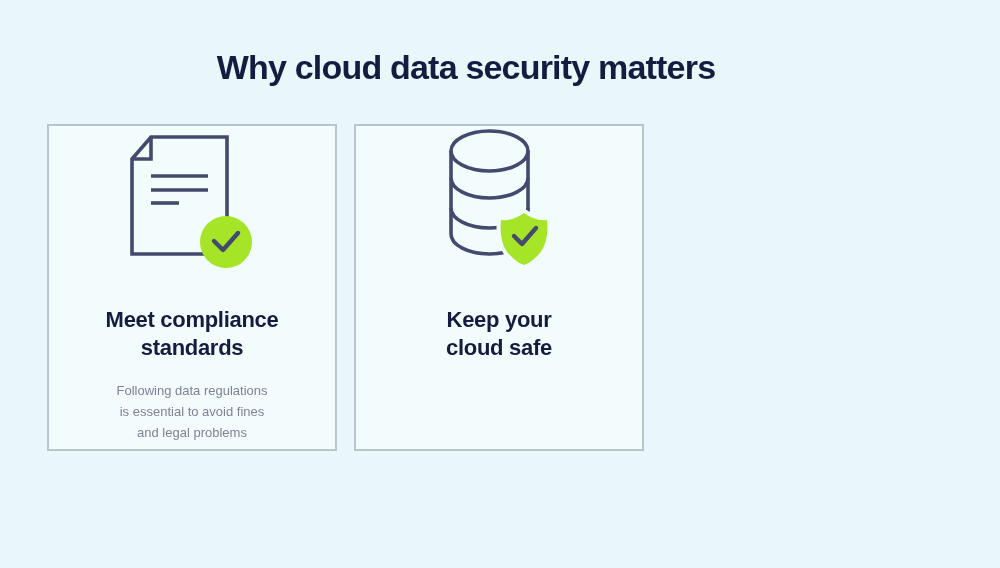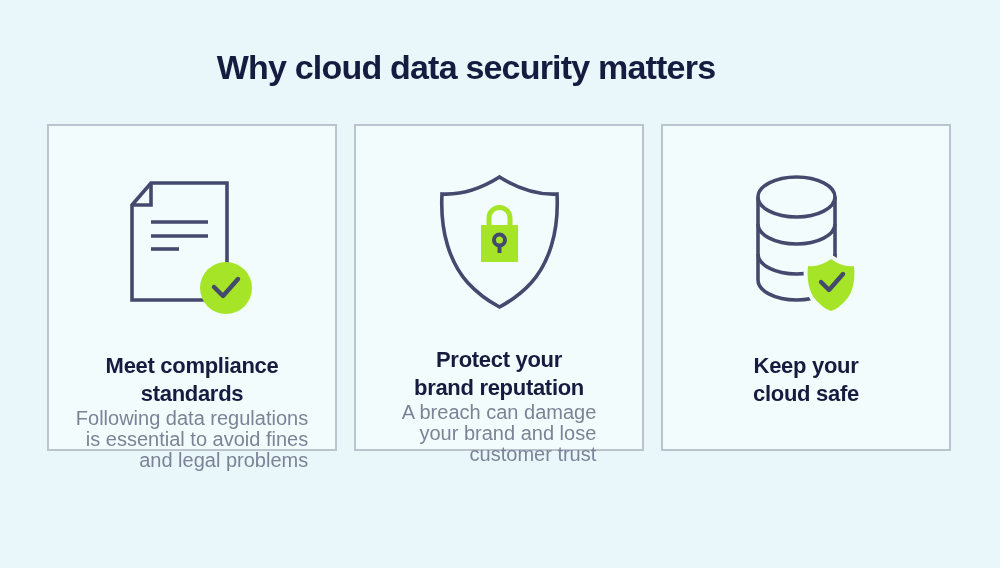--- a/index.html
+++ b/index.html
@@ -35,43 +35,43 @@
     gap:17px;
   }
   .card{
     width:290px;
     height:327px;
     background:var(--card-bg);
     border:2px solid var(--card-border);
     display:flex;
     flex-direction:column;
     align-items:center;
-    padding-top:46px;
   }
   .icon-box{
     height:146px;
     display:flex;
     align-items:center;
     justify-content:center;
   }
   .card-heading{
     margin-top:34px;
     font-size:22px;
     font-weight:700;
     letter-spacing:-0.3px;
     line-height:28px;
     color:var(--title);
     text-align:center;
     white-space:pre-line;
   }
   .card-body{
-    font-size:20px;
+    margin-top:18px;
+    font-size:13px;
     line-height:21px;
     color:var(--body-text);
-    text-align:right;
+    text-align:center;
     white-space:pre-line;
   }
   
   .ol{stroke:var(--icon-navy);stroke-width:3.6;fill:none;}
   .check{stroke:var(--icon-navy);stroke-width:4.4;fill:none;stroke-linecap:round;stroke-linejoin:round;}
   .green-fill{fill:var(--accent-green);}
   .green-stroke{stroke:var(--accent-green);stroke-width:5;fill:none;}
   .navy-thin{stroke:var(--icon-navy);stroke-width:4;fill:none;}
   .halo{
     fill:var(--accent-green);
@@ -102,36 +102,20 @@
           <path class="check" d="M97,115 L106,124 L121,107"></path>
         </svg>
       </div>
       <h2 class="card-heading">Meet compliance
 standards</h2>
       <p class="card-body">Following data regulations
 is essential to avoid fines
 and legal problems</p>
     </section>
 
-    <section class="card">
-      <div class="icon-box">
-        <svg width="125" height="140" viewBox="0 0 125 140" aria-hidden="true">
-          <path class="ol" d="M62.5,5 C45,16 24,23 5,22 C3,60 13,91 31,111 C43,124 55,131 62.5,135 C70,131 82,124 94,111 C112,91 122,60 120,22 C101,23 80,16 62.5,5 Z"></path>
-          <path class="green-stroke" d="M52,53 V46 A10.5,10.5 0 0 1 73,46 V53"></path>
-          <rect class="green-fill" x="44" y="53" width="37" height="37"></rect>
-          <circle class="navy-thin" cx="62.5" cy="68" r="5.5"></circle>
-          <path class="navy-thin" d="M62.5,73 V81"></path>
-        </svg>
-      </div>
-      <h2 class="card-heading">Protect your
-brand reputation</h2>
-      <p class="card-body">A breach can damage
-your brand and lose
-customer trust</p>
-    </section>
 
     <section class="card">
       <div class="icon-box">
         <svg width="112" height="146" viewBox="0 0 112 146" aria-hidden="true">
           <ellipse class="ol" cx="46.5" cy="25" rx="38.5" ry="20"></ellipse>
           <path class="ol" d="M8,25 V108"></path>
           <path class="ol" d="M85,25 V92"></path>
           <path class="ol" d="M8,52 A38.5,20 0 0 0 85,52"></path>
           <path class="ol" d="M8,82 A38.5,20 0 0 0 85,82"></path>
           <path class="ol" d="M8,108 A38.5,20 0 0 0 85,108"></path>

